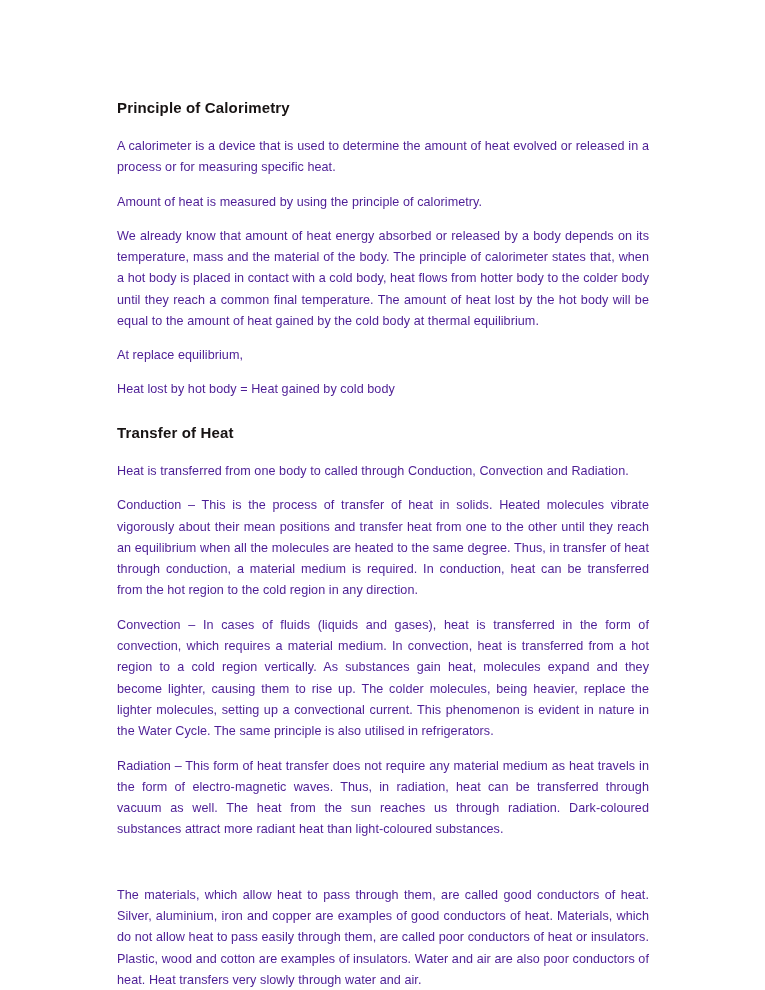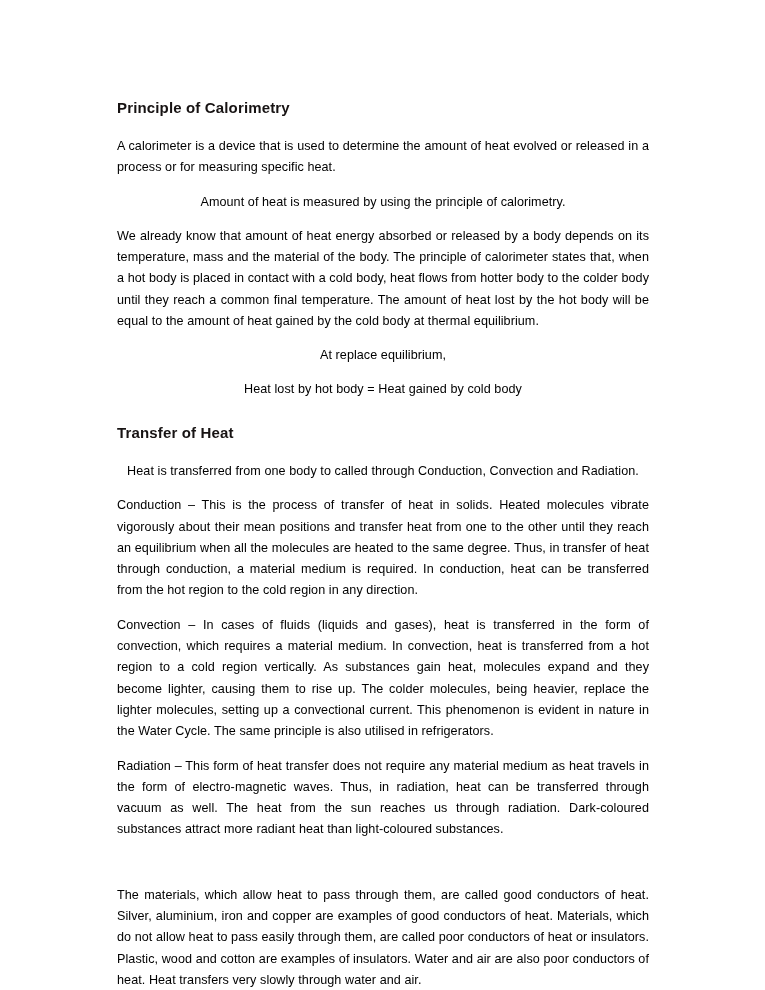--- a/index.html
+++ b/index.html
@@ -33,29 +33,29 @@
     margin: 0;
     padding: 0;
     letter-spacing: 0.01em;
     color: #171313;
   }
   p.body-par {
     font-size: 12.6px;
     line-height: 21.3px;
     margin: 0;
     padding: 0;
-    color: #000000;
+    color: #4c1d95;
     letter-spacing: 0.005em;
   }
   p.justify {
     text-align: justify;
     text-justify: inter-word;
   }
   p.leftal {
-    text-align: center;
+    text-align: left;
   }
   
   .gap-head-to-par  { height: 19px; }
   .gap-par          { height: 13px; }
   .gap-par-tight    { height: 12px; }
   .gap-before-head  { height: 24px; }
   .gap-before-head2 { height: 25px; }
 </style>
 </head>
 <body>

